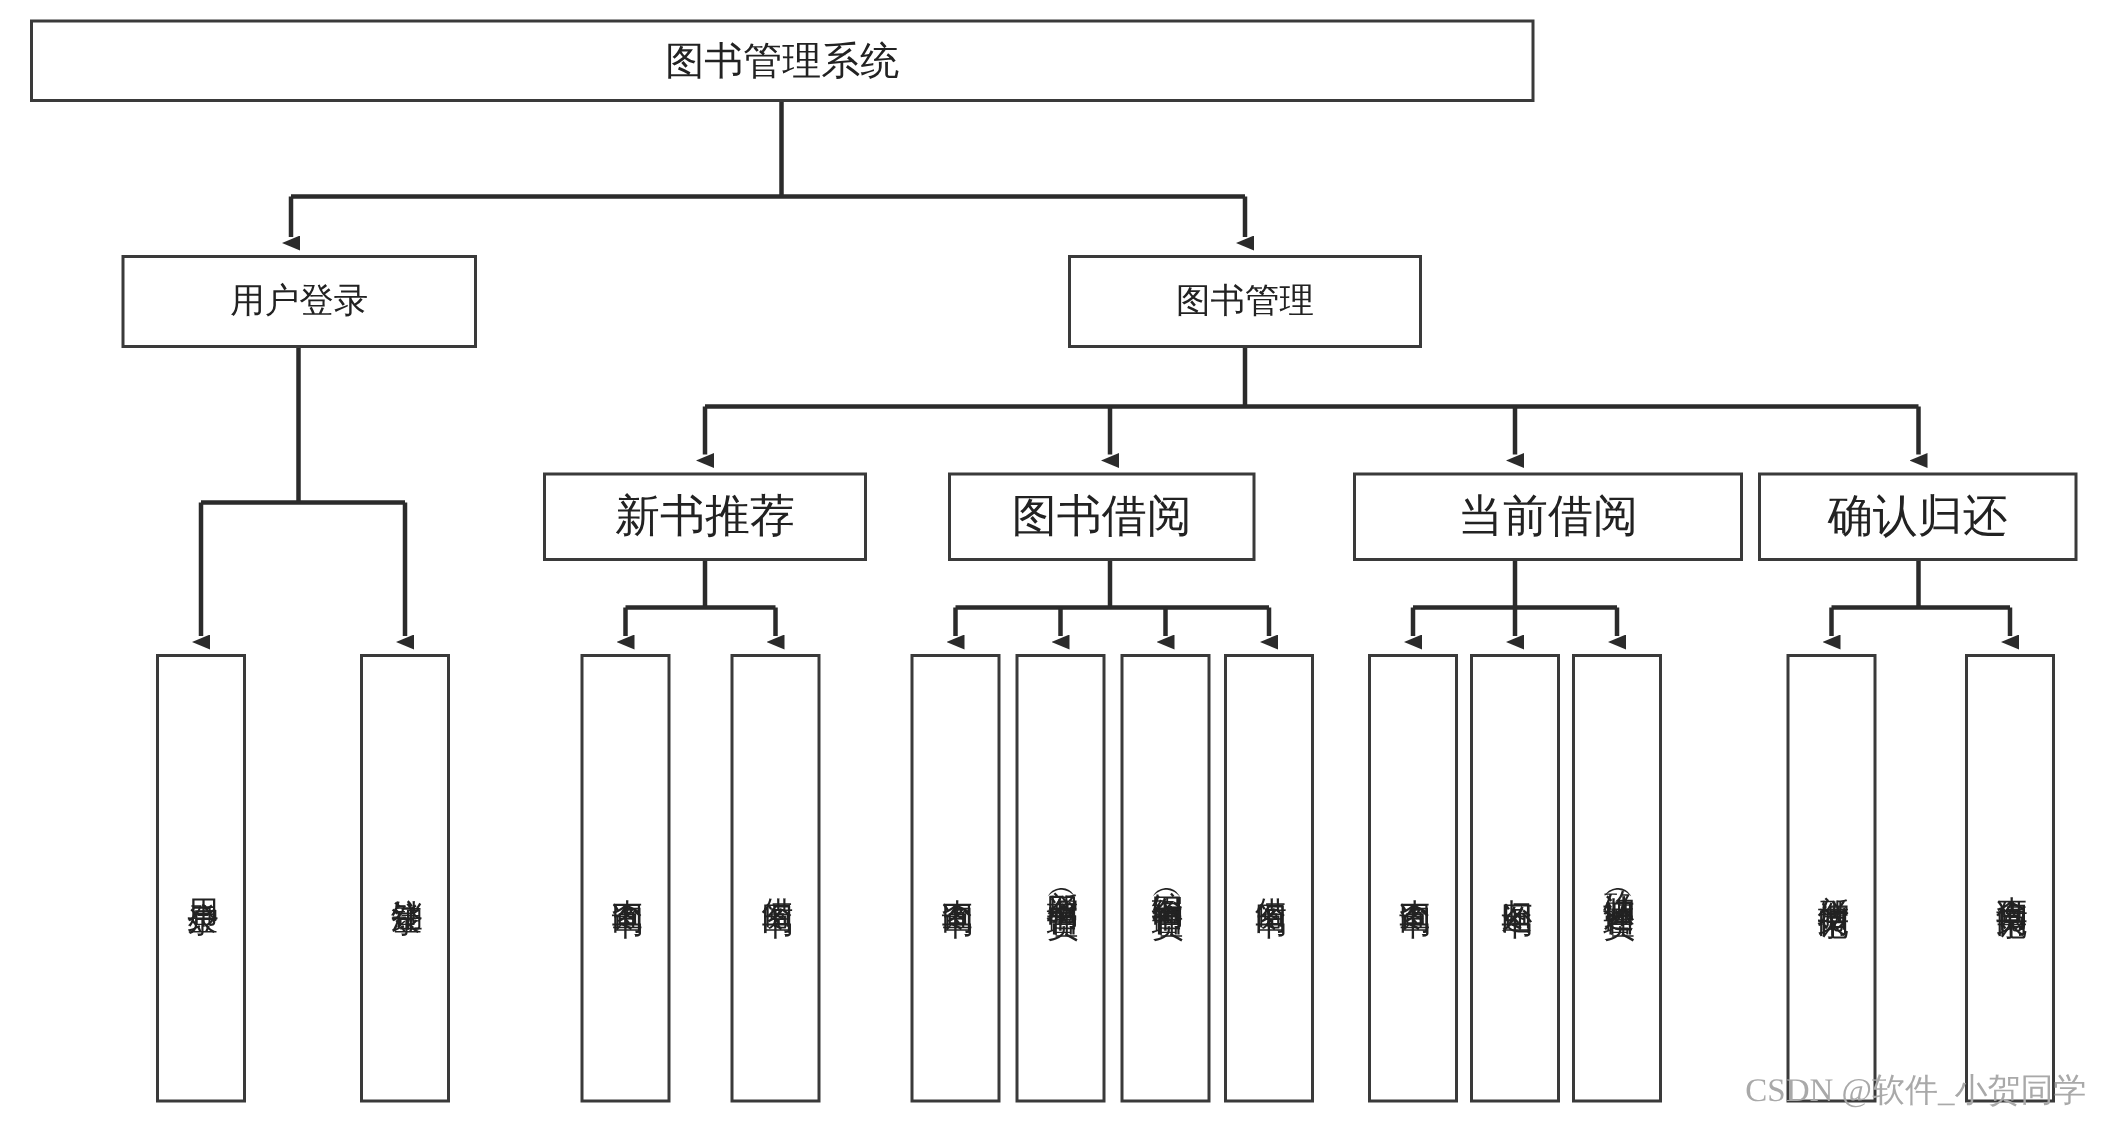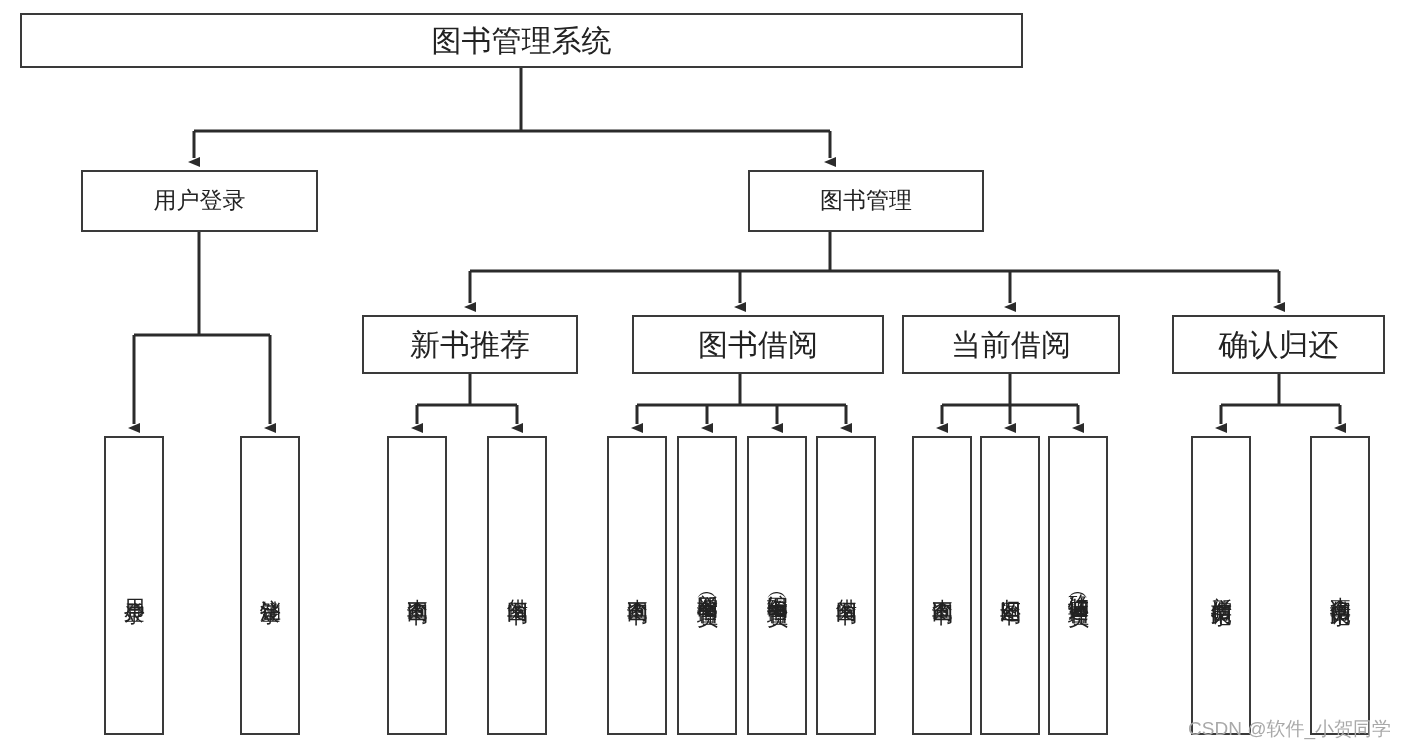--- a/index.html
+++ b/index.html
@@ -44,33 +44,33 @@
     writing-mode: vertical-rl;
     text-orientation: upright;
     letter-spacing: 2px;
   }
   .node-label {
     display: block;
     text-align: center;
     line-height: 1.18;
     white-space: nowrap;
   }
-  .lvl0 { font-size: 30px; }
+  .lvl0 { font-size: 26px; }
   .lvl1 { font-size: 23px; }
   .lvl2 { font-size: 30px; }
   .lvl3 { font-size: 21px; }
   #watermark {
     position: absolute;
     right: 14px;
     bottom: 5px;
-    font-size: 19px;
+    font-size: 22px;
     color: #a9a9a9;
     white-space: nowrap;
     pointer-events: none;
-    font-family: Liberation Sans, sans-serif;
+    font-family: Liberation Serif, serif;
     text-align: center;
   }
 </style>
 </head>
 <body>
 
 <div id="diagram-root">
 
   <svg class="diagram-canvas" viewBox="0 0 1405 747">
     <defs>
@@ -123,33 +123,33 @@
   </svg>
 
   <div class="node-box horizontal lvl0" style="left:20px; top:13px; width:1003px; height:55px;">
     <span class="node-label">图书管理系统</span>
   </div>
 
   <div class="node-box horizontal lvl1" style="left:81px; top:170px; width:237px; height:62px;">
     <span class="node-label">用户登录</span>
   </div>
 
-  <div class="node-box horizontal lvl1" style="left:712px; top:170px; width:236px; height:62px;margin-left:36px;">
+  <div class="node-box horizontal lvl1" style="left:712px; top:170px; width:236px; height:62px;">
     <span class="node-label">图书管理</span>
   </div>
 
   <div class="node-box horizontal lvl2" style="left:362px; top:315px; width:216px; height:59px;">
     <span class="node-label">新书推荐</span>
   </div>
 
-  <div class="node-box horizontal lvl2" style="left:632px; top:315px; width:252px; height:59px;">
+  <div class="node-box horizontal lvl2" style="left:632px; top:315px; width:205px; height:59px;">
     <span class="node-label">图书借阅</span>
   </div>
 
-  <div class="node-box horizontal lvl2" style="left:902px; top:315px; width:218px; height:59px;font-family:Liberation Serif, serif;">
+  <div class="node-box horizontal lvl2" style="left:902px; top:315px; width:260px; height:59px;font-family:Liberation Serif, serif;">
     <span class="node-label">当前借阅</span>
   </div>
 
   <div class="node-box horizontal lvl2" style="left:1172px; top:315px; width:213px; height:59px;">
     <span class="node-label">确认归还</span>
   </div>
 
   <div class="node-box vertical lvl3" style="left:104px; top:436px; width:60px; height:299px;">
     <span class="node-label">用户登录</span>
   </div>

